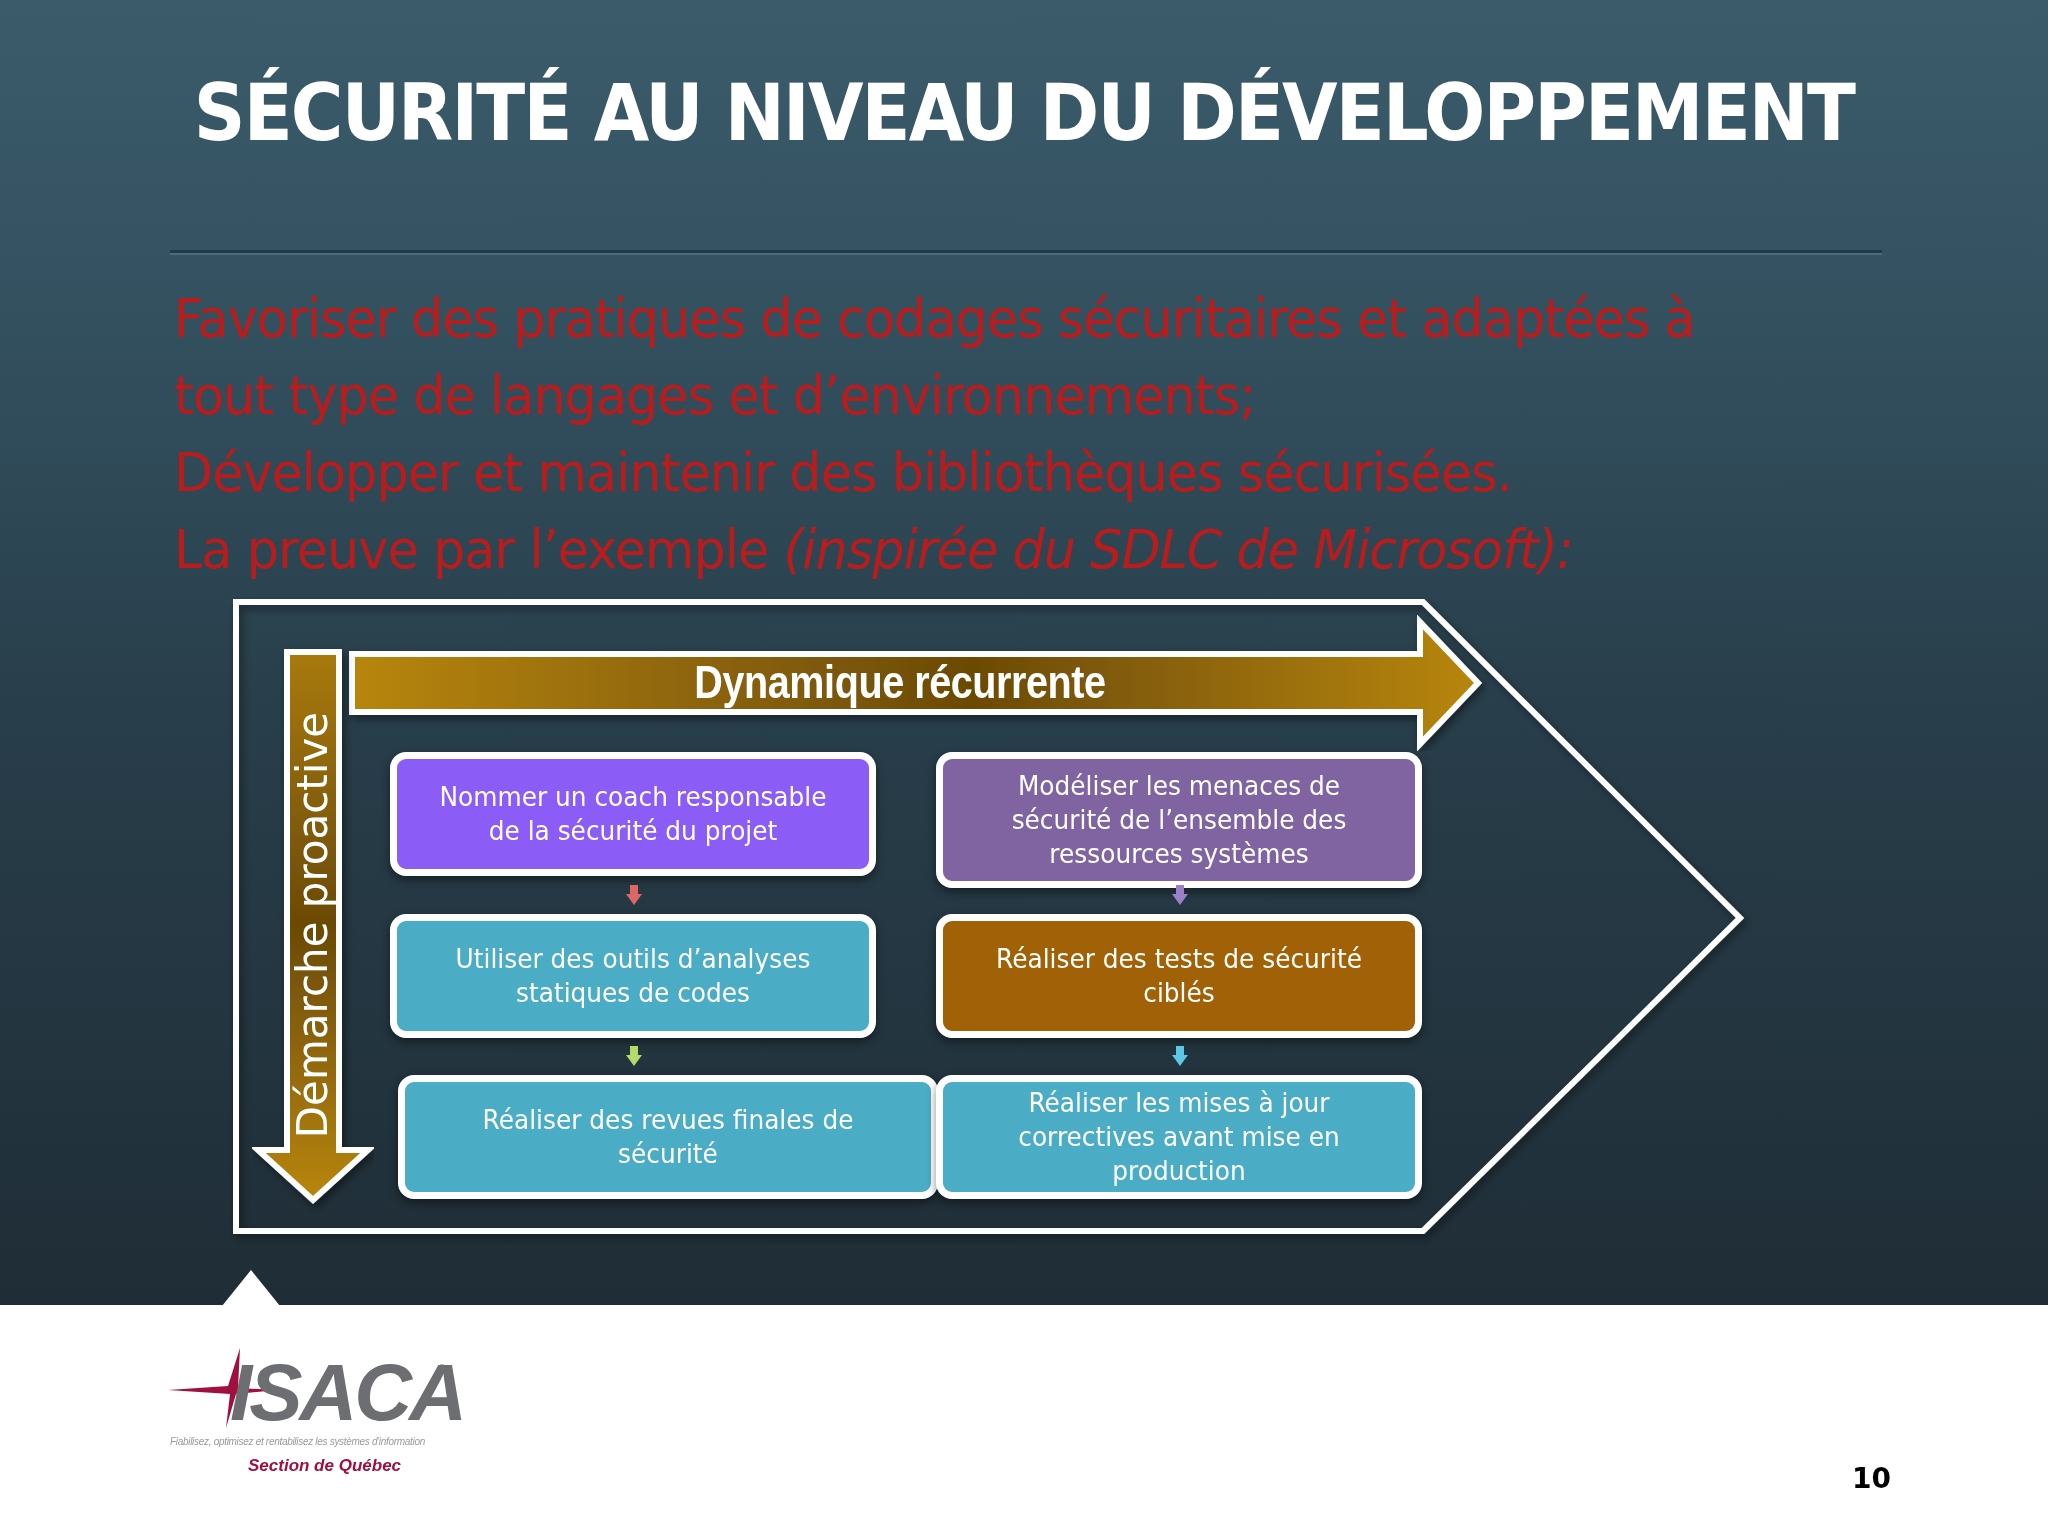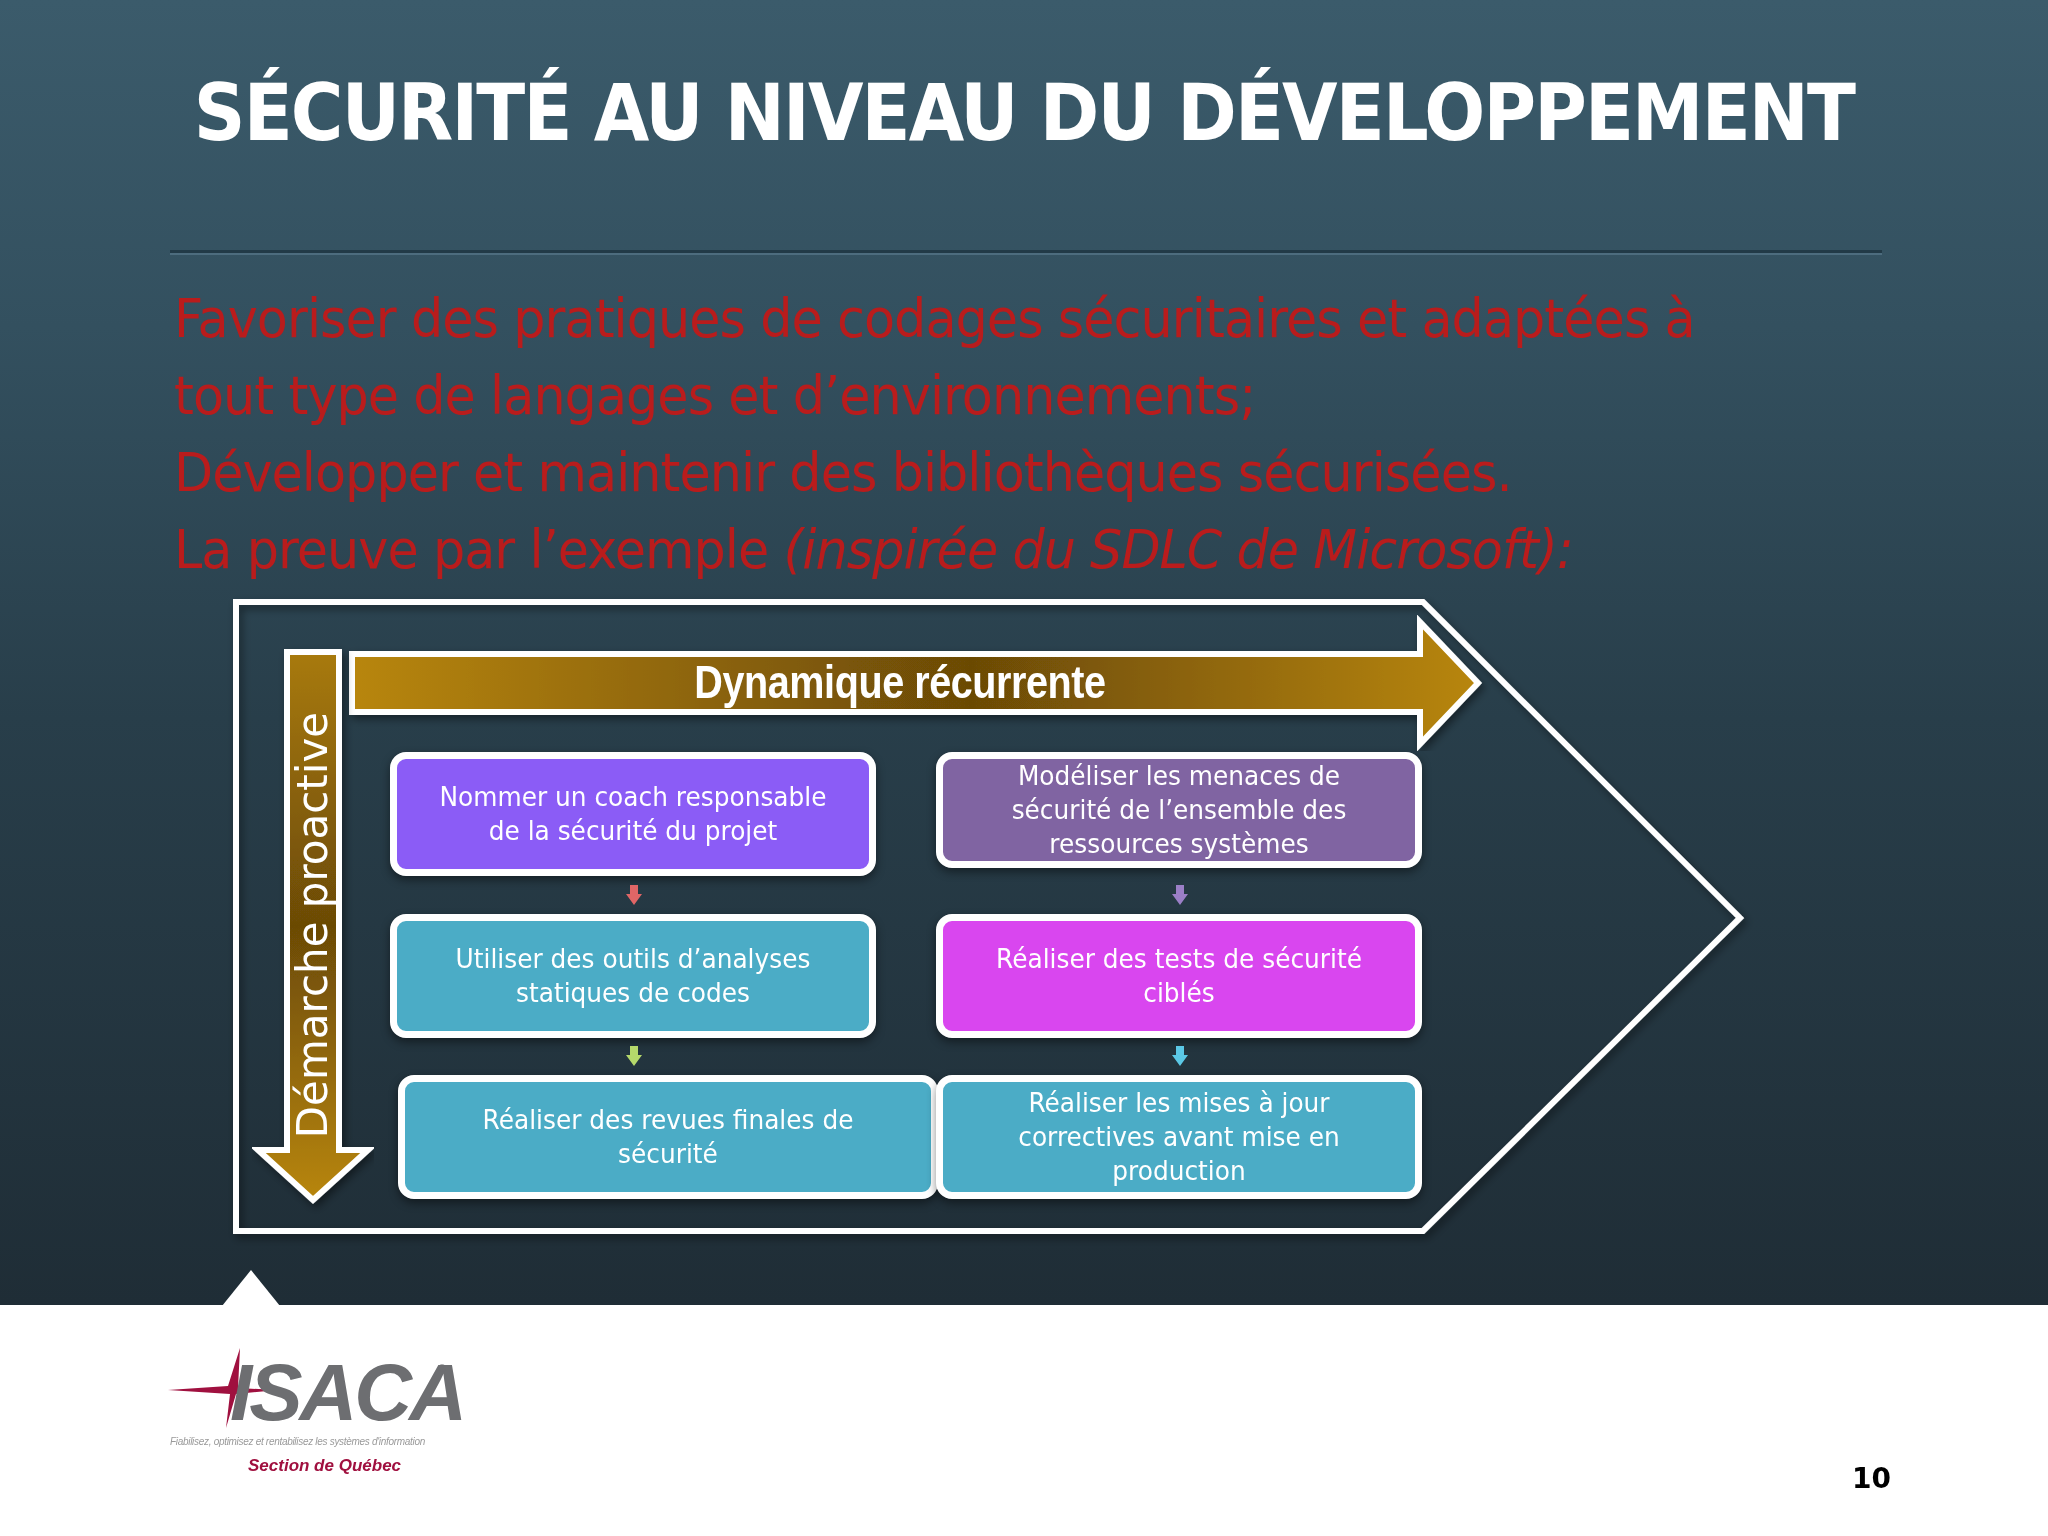--- a/index.html
+++ b/index.html
@@ -25,21 +25,21 @@
     color:#ffffff; font-family:"DejaVu Sans", sans-serif; font-size:42px; text-align:center; line-height:60px;
     transform:rotate(-90deg); white-space:nowrap; }
   .box { position:absolute; border:7px solid #ffffff; border-radius:16px; box-sizing:border-box;
     display:flex; align-items:center; justify-content:center; text-align:center; color:#ffffff;
     font-family:"DejaVu Sans", sans-serif; font-size:27px; line-height:34px; padding:6px 14px;
     box-shadow: 0 4px 10px rgba(0,0,0,0.45); }
   .box span { display:block; transform:scaleX(0.92); }
   .green { background:#8b5cf6; }
   .purple { background:#8064a2; }
   .teal { background:#4bacc6; }
-  .blue { background:#d946ef;justify-content:center; }
+  .blue { background:#a16207;justify-content:center; }
   .mini { position:absolute; width:16px; height:20px; }
   .logo { position:absolute; left:168px; top:1348px; width:320px; height:140px; }
   .logo-text { position:absolute; left:62px; top:0; font-family:"Liberation Sans", sans-serif; font-weight:bold; font-style:italic;
     font-size:80px; color:#6d6e71; letter-spacing:-3px; line-height:90px; }
   .reg { position:absolute; left:270px; top:14px; font-size:11px; color:#6d6e71; }
   .tagline { position:absolute; left:2px; top:88px; font-size:10px; font-style:italic; color:#9a9a9a; white-space:nowrap; letter-spacing:-0.3px; }
   .section { position:absolute; left:80px; top:108px; font-size:17px; font-weight:bold; font-style:italic; color:#a0103f; white-space:nowrap; }
   .page-num { position:absolute; left:1852px; top:1462px; font-family:"DejaVu Sans", sans-serif; font-weight:bold; font-size:28px; color:#000000; }
 </style>
 </head>
@@ -98,21 +98,21 @@
   <span>Utiliser des outils d’analyses statiques de codes</span>
 </div>
 <svg class="mini" style="left:626px; top:1046px;" viewBox="0 0 16 20">
     <polygon points="4,0 12,0 12,9 16,9 8,20 0,9 4,9" fill="#b5d96b"></polygon>
   </svg>
 
 <div class="box teal" style="left:398px; top:1075px; width:540px; height:124px;">
   <span>Réaliser des revues finales de sécurité</span>
 </div>
 
-<div class="box purple" style="left:936px; top:752px; width:486px; height:116px;">
+<div class="box purple" style="left:936px; top:752px; width:486px; height:136px;">
   <span>Modéliser les menaces de sécurité de l’ensemble des ressources systèmes</span>
 </div>
 <svg class="mini" style="left:1172px; top:885px;" viewBox="0 0 16 20">
     <polygon points="4,0 12,0 12,9 16,9 8,20 0,9 4,9" fill="#9b7fc7"></polygon>
   </svg>
 
 <div class="box blue" style="left:936px; top:914px; width:486px; height:124px;">
   <span>Réaliser des tests de sécurité ciblés</span>
 </div>
 <svg class="mini" style="left:1172px; top:1046px;" viewBox="0 0 16 20">

